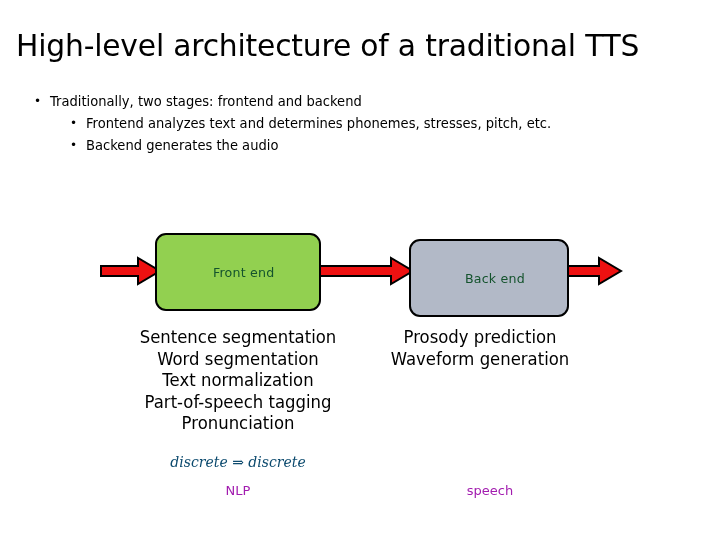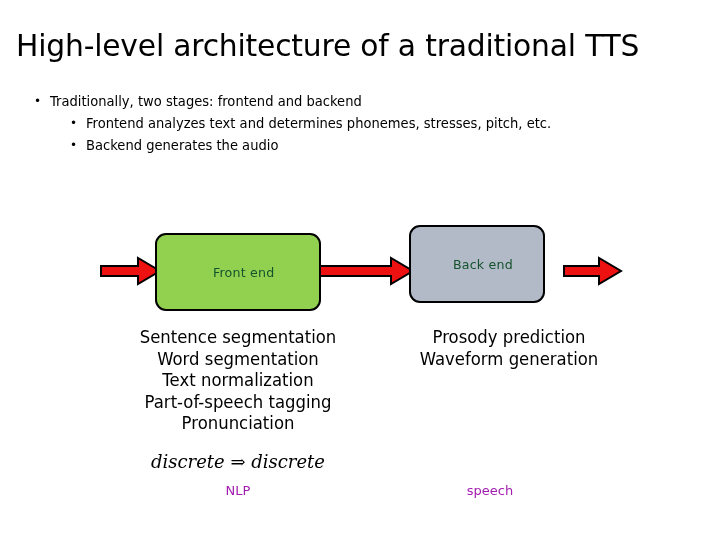--- a/index.html
+++ b/index.html
@@ -96,22 +96,22 @@
   }
   #box-frontend {
     left: 155px;
     top: 233px;
     width: 166px;
     height: 78px;
     background: #92D050;
   }
   #box-backend {
     left: 409px;
-    top: 225px;
-    width: 136px;
+    top: 239px;
+    width: 160px;
     height: 78px;
     background: #B2B9C7;
   }
   .proc-box-label {
     transform: scaleX(0.97);
     transform-origin: center center;
     letter-spacing: 0.2px;
   }
 
   
@@ -126,36 +126,36 @@
   
   .detail-col {
     position: absolute;
     text-align: center;
     font-family: "DejaVu Sans", sans-serif;
     font-size: 17px;
     line-height: 21.5px;
     color: #000000;
   }
   #detail-frontend { left: 118px; top: 327px; width: 240px; }
-  #detail-backend  { left: 409px; top: 327px; width: 200px; }
+  #detail-backend  { left: 380px; top: 327px; width: 200px; }
   .detail-line {
     transform: scaleX(0.97);
     transform-origin: center center;
     white-space: nowrap;
   }
 
   
   .mapping {
     position: absolute;
     text-align: center;
     font-family: "DejaVu Serif", serif;
     font-style: italic;
-    font-size: 18px;
+    font-size: 14px;
     line-height: 20px;
-    color: #000000;
+    color: #0c4a6e;
     white-space: nowrap;
   }
   #mapping-frontend { left: 118px; top: 452px; width: 240px; }
   #mapping-backend  { left: 390px; top: 452px; width: 200px; }
 
   
   .domain-label {
     position: absolute;
     text-align: center;
     font-family: "DejaVu Sans", sans-serif;

